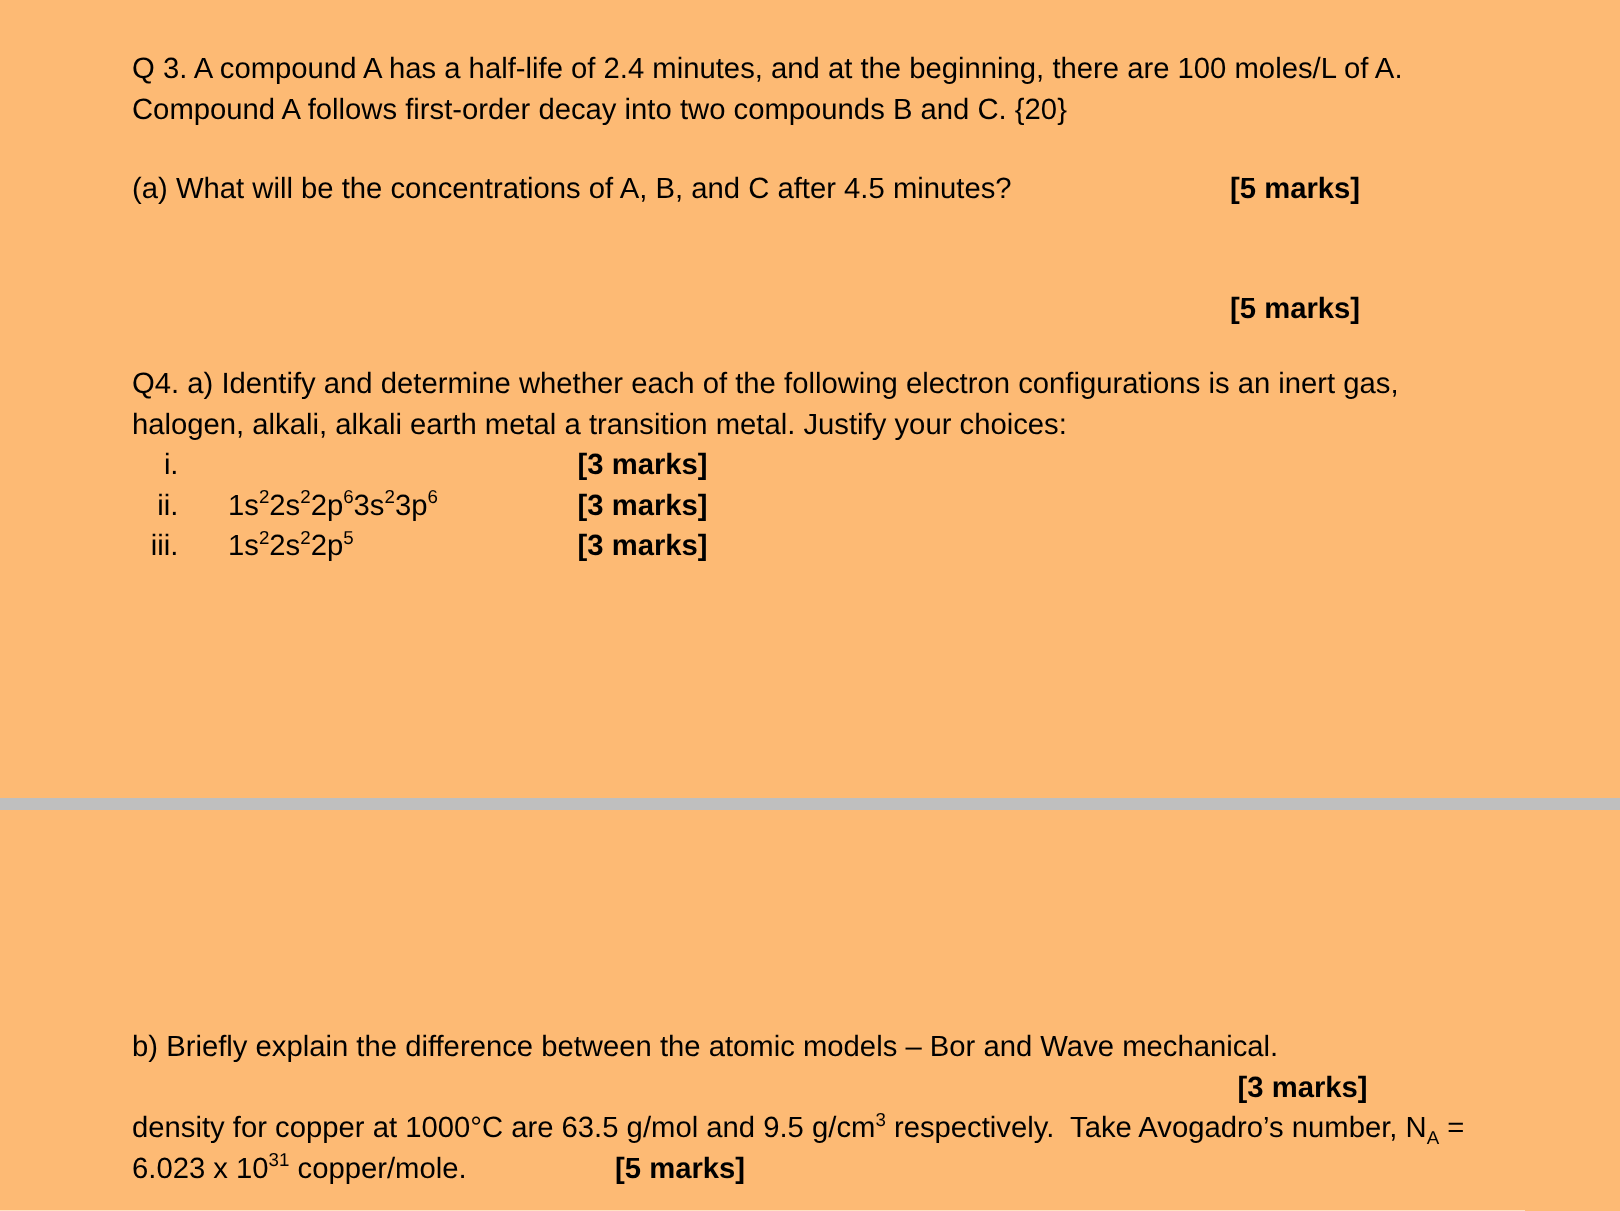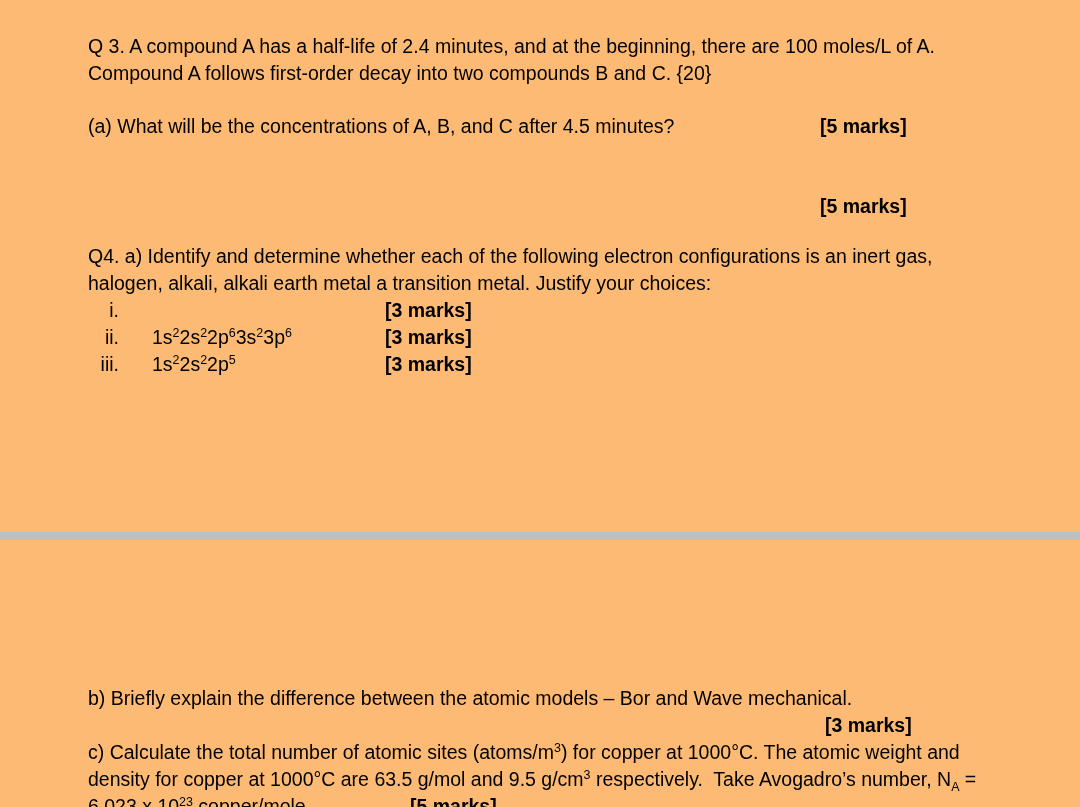--- a/index.html
+++ b/index.html
@@ -74,21 +74,20 @@
     </div>
   </div>
 
   <div class="divider" style="top: 532px; background: rgb(191, 191, 191);"></div>
 
   <div class="bottom-block">
     <div class="line">b) Briefly explain the difference between the atomic models – Bor and Wave mechanical.</div>
     <div class="marks-line">
       <span class="marks marks-b">[3 marks]</span>
     </div>
-    <div class="line"><span>c) Calculate the total number of atomic sites (atoms/m</span><sup>3</sup><span>) for copper at 1000°C. The atomic weight and</span></div>
     <div class="line"><span>density for copper at 1000°C are 63.5 g/mol and 9.5 g/cm</span><sup>3</sup><span> respectively.  Take Avogadro’s number, N</span><sub>A</sub><span> =</span></div>
     <div class="last-line">
-      <span class="line"><span>6.023 x 10</span><sup>23</sup><span> copper/mole.</span></span>
+      <span class="line"><span>6.023 x 10</span><sup>31</sup><span> copper/mole.</span></span>
       <span class="marks marks-c">[5 marks]</span>
     </div>
   </div>
 
 </div>
 
 </body></html>

